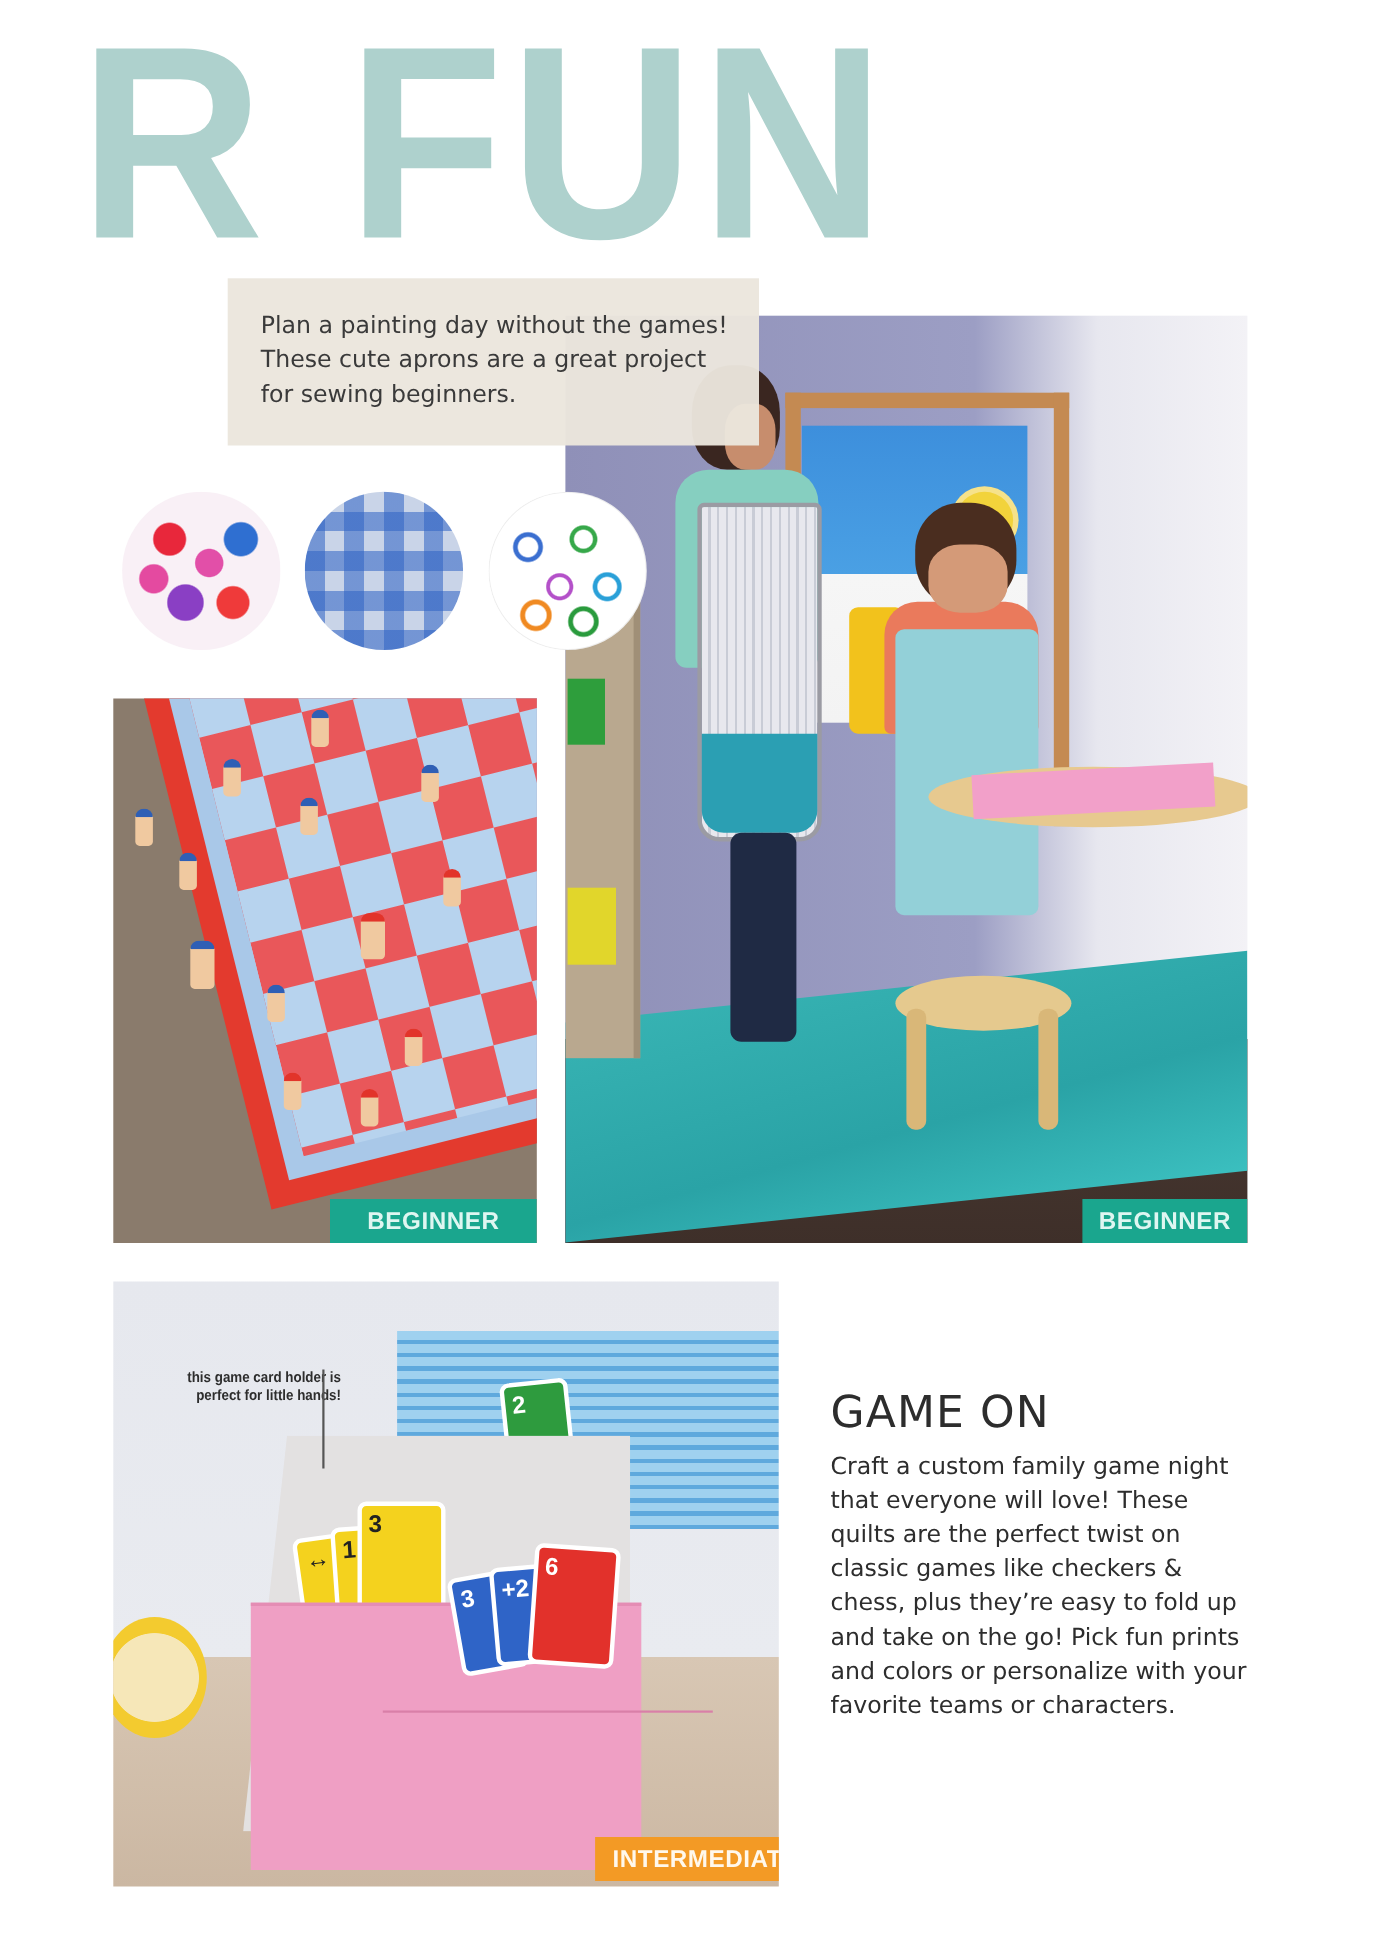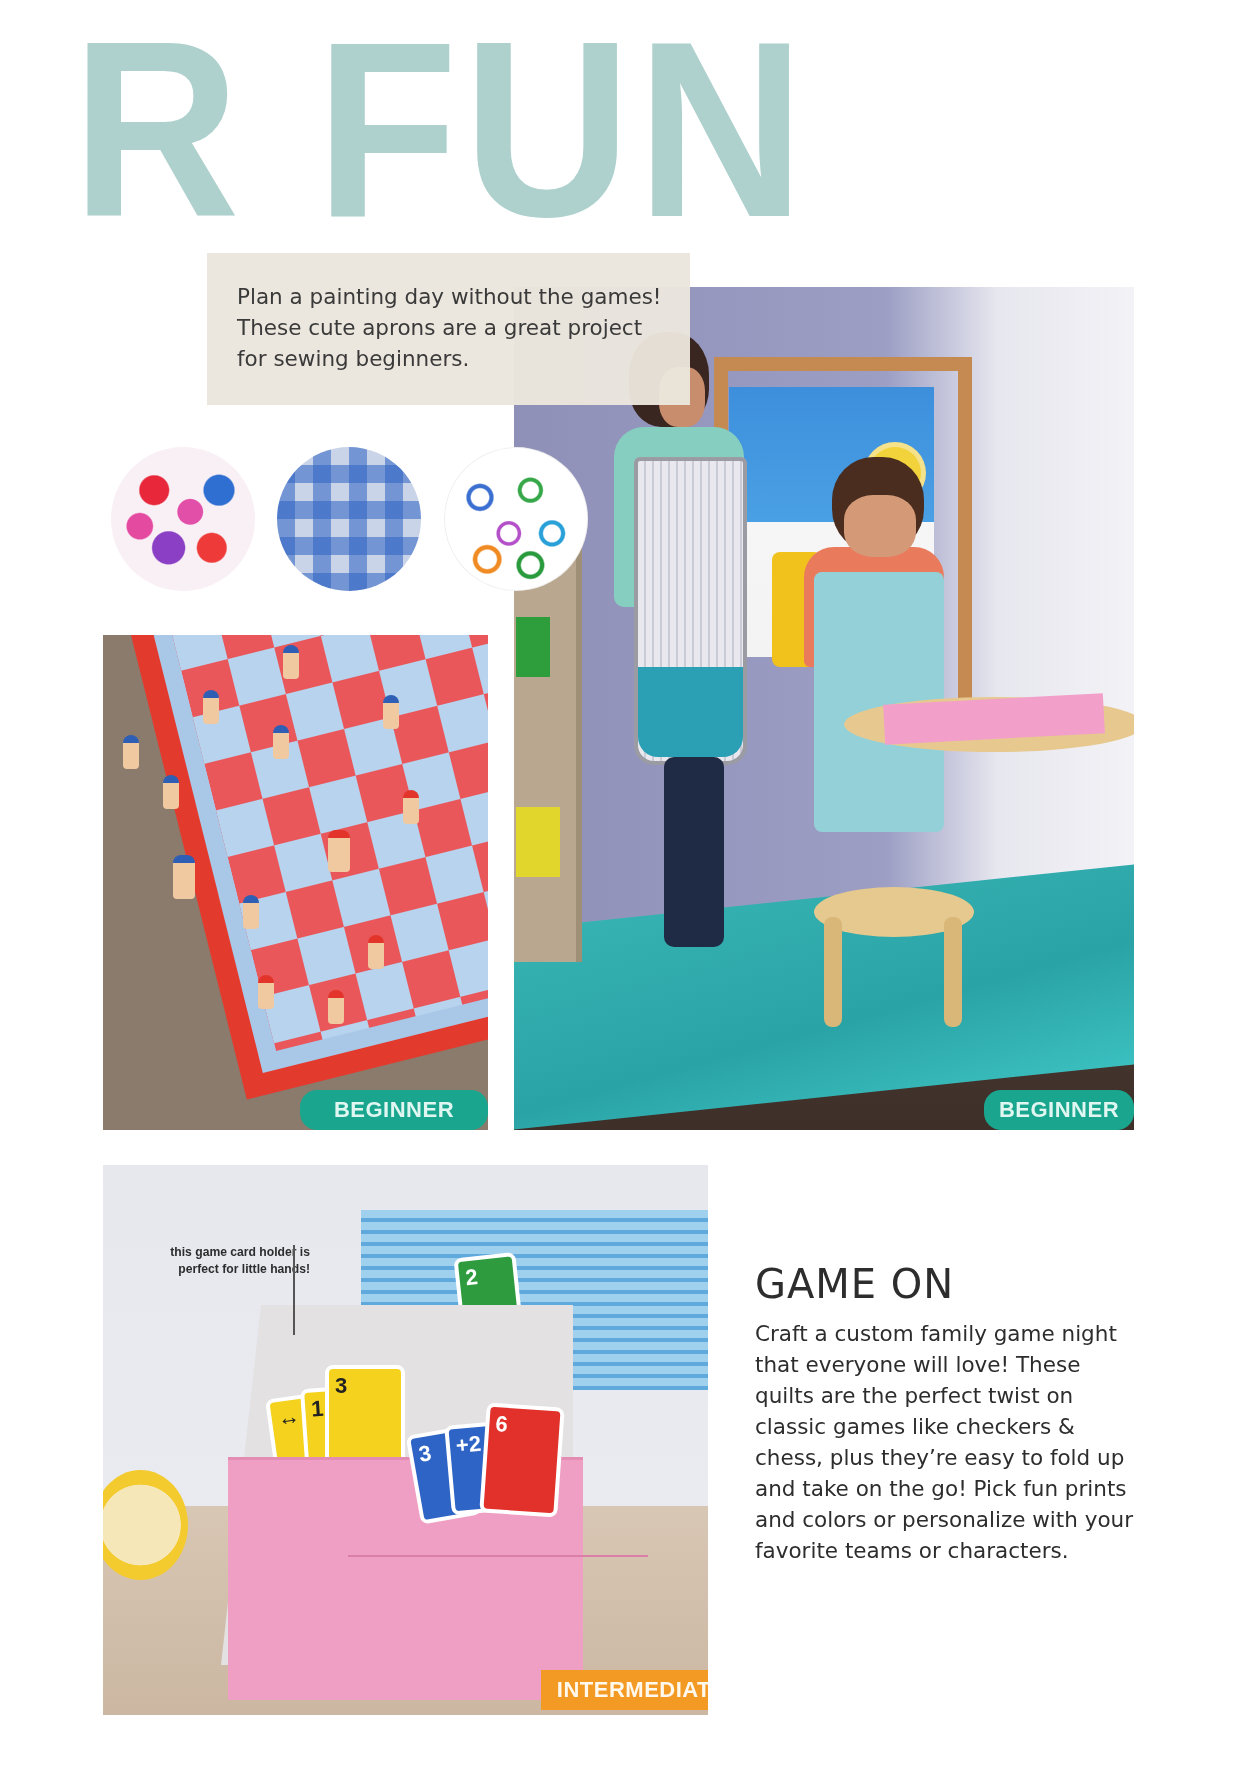--- a/index.html
+++ b/index.html
@@ -102,21 +102,21 @@
   .popcorn { left:-10px; top:305px; width:95px; height:110px; border-radius:50%; background:radial-gradient(circle,#f6e7b8 0 55%,#f3cb2f 56%); }
 
   .callout { left:32px; top:78px; width:175px; text-align:right; color:#2d2d2d;
              font-family:"Liberation Sans", sans-serif; font-weight:bold; font-size:13.5px; line-height:17px;
              transform:scaleX(0.9); transform-origin:right top; }
   .callout-line { left:190px; top:80px; width:2px; height:90px; background:#555; }
 
   
   .badge { height:40px; color:#dff6f1; font-family:"Liberation Sans", sans-serif; font-weight:bold;
            font-size:22px; line-height:40px; text-align:center; letter-spacing:0.5px; }
-  .badge.teal { background:#1aa68e;border-radius:17px; }
+  .badge.teal { background:#1aa68e; }
   .badge.orange { background:#f39a25; color:#fff8ec; }
 
   
   .game-title { left:755px; top:1258px; color:#2d2d2d; font-size:40px; line-height:52px; font-weight:normal; letter-spacing:1px; }
   .game-body { left:755px; top:1318px; width:380px; color:#2d2d2d; font-size:21.5px; line-height:31px; }
 </style>
 </head>
 <body>
 
 <div class="abs headline">R FUN</div>

